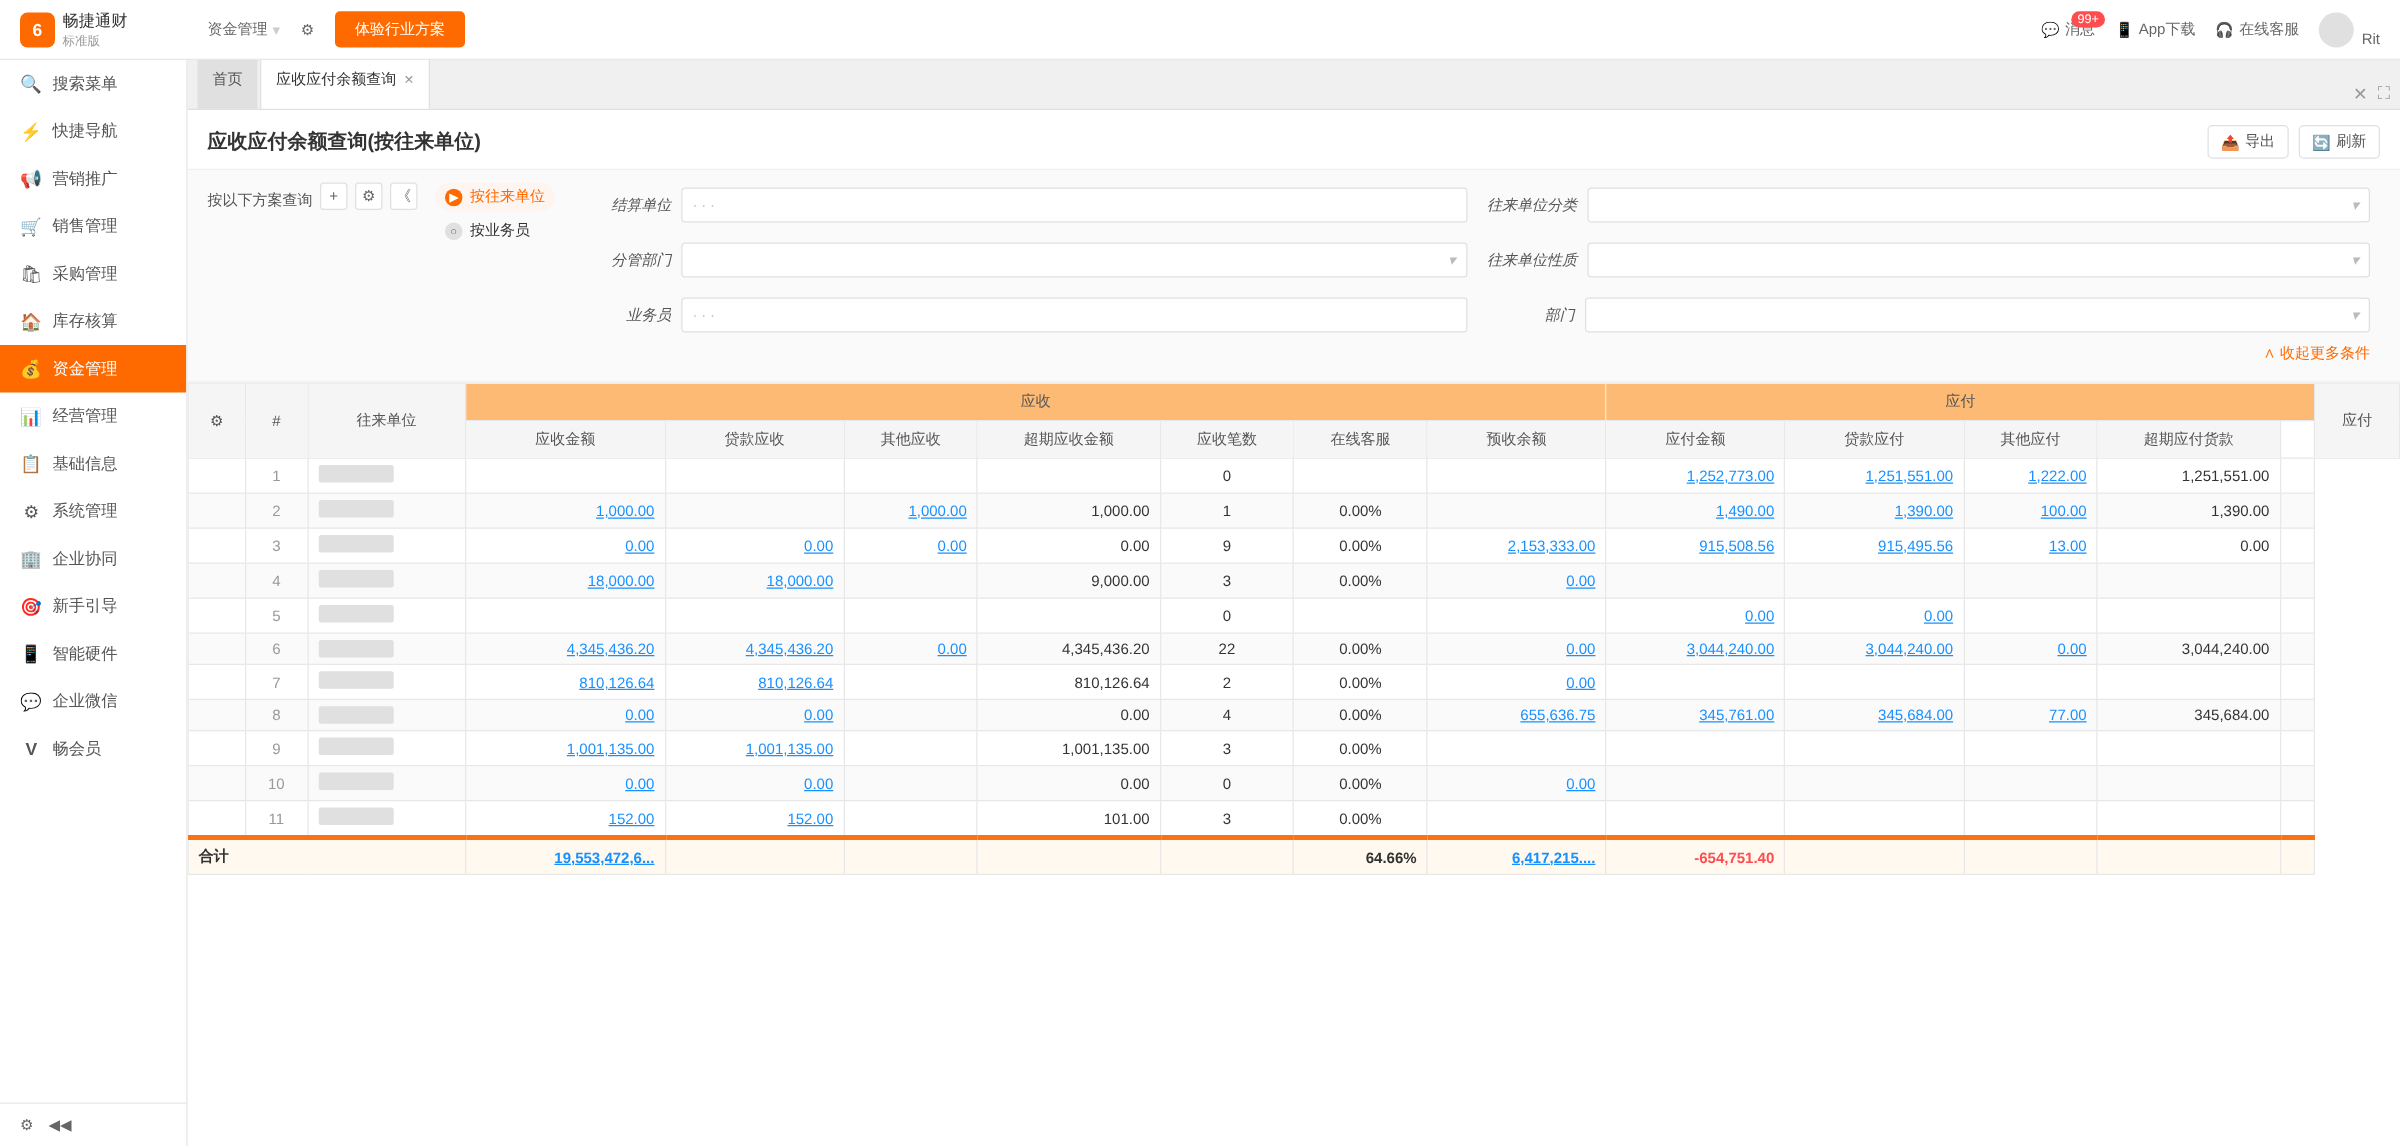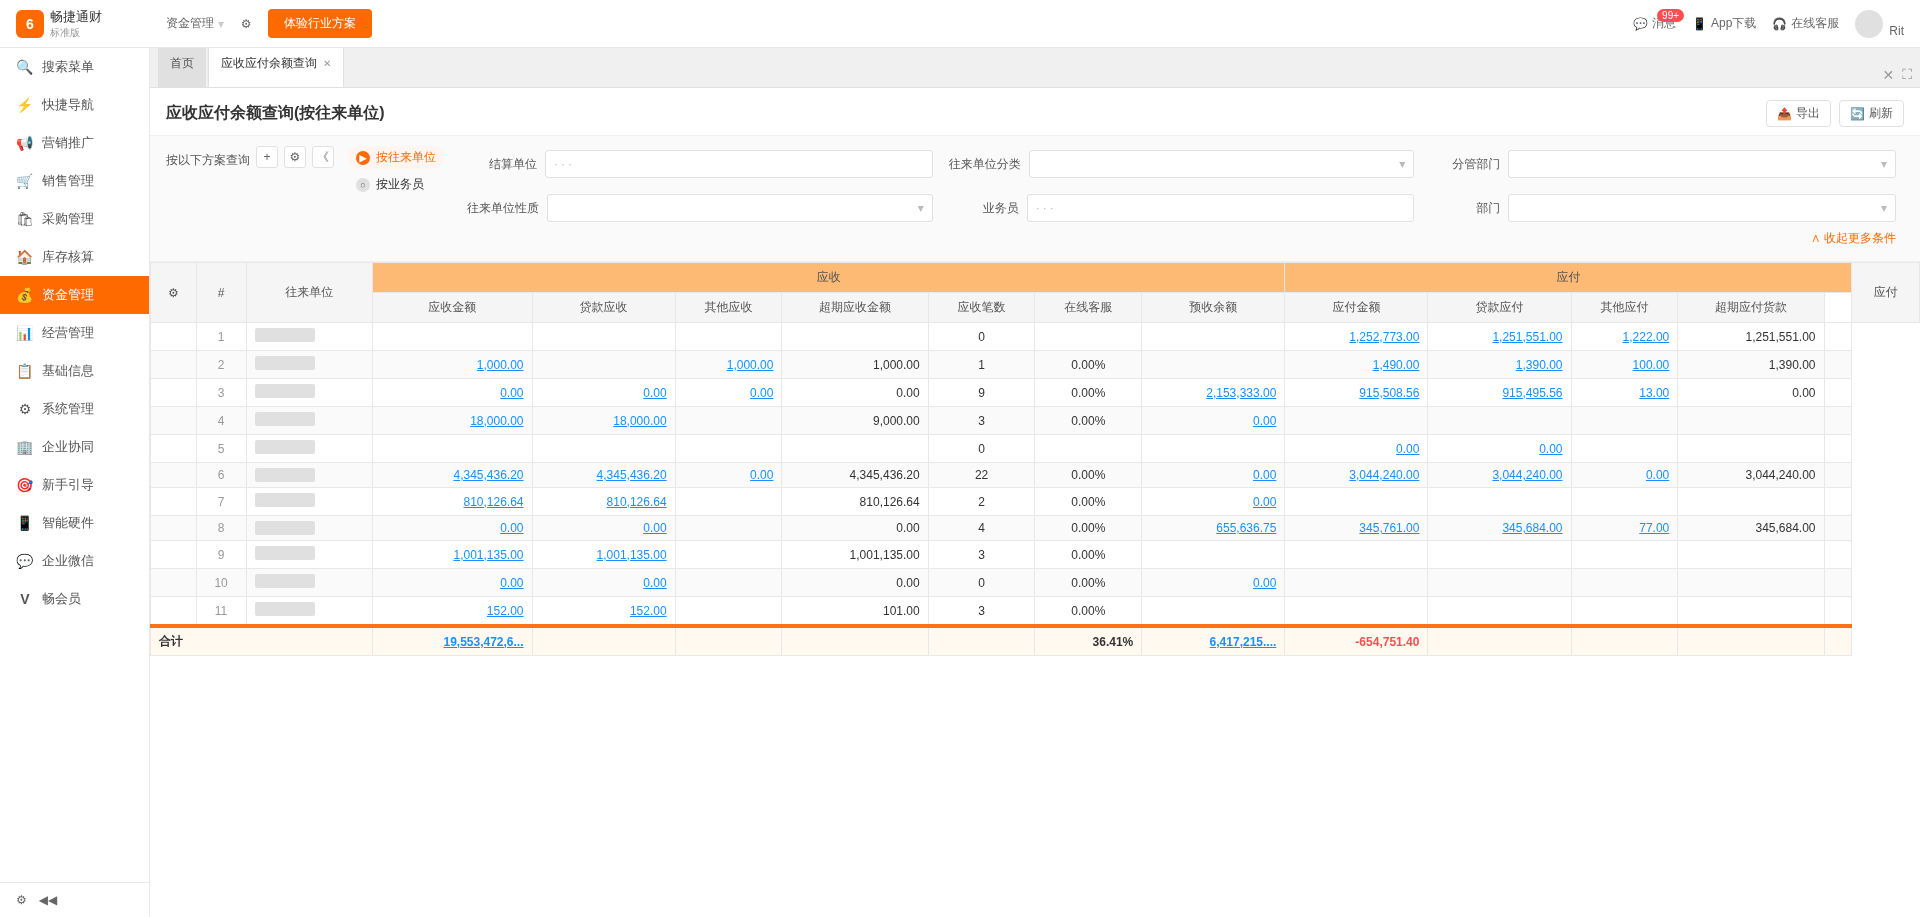--- a/index.html
+++ b/index.html
@@ -521,21 +521,21 @@
               <span>按往来单位</span>
             </div>
             <div class="scheme-item">
               <span class="scheme-dot gray">○</span>
               <span>按业务员</span>
             </div>
           </div>
         </div>
 
         <div class="filter-right">
-          <div style="display:grid;grid-template-columns:1fr 1fr 1fr;gap:8px 0;margin-bottom:0;">
+          <div style="display:grid;grid-template-columns:1fr 1fr;gap:8px 0;margin-bottom:0;font-style:italic;">
 
             <div class="filter-row-wrap">
               <span class="filter-field-label">结算单位</span>
               <div class="filter-input" style="width:180px;margin-left:8px;">
                 <span style="color:#bbb;letter-spacing:3px;">···</span>
               </div>
             </div>
             <div class="filter-row-wrap">
               <span class="filter-field-label">往来单位分类</span>
               <div class="filter-input" style="width:180px;margin-left:8px;">
@@ -796,21 +796,21 @@
             </tr>
           </tbody>
         <tfoot>
           <tr class="footer-row">
             <td colspan="3" class="left">合计</td>
             <td class="link">19,553,472,6...</td>
             <td></td>
             <td></td>
             <td></td>
             <td></td>
-            <td>36.41%</td>
+            <td>64.66%</td>
             <td class="link">6,417,215....</td>
             <td class="negative">-654,751.40</td>
             <td></td>
             <td></td>
             <td></td>
             <td></td>
           </tr>
         </tfoot>
       </table>
     </div>

